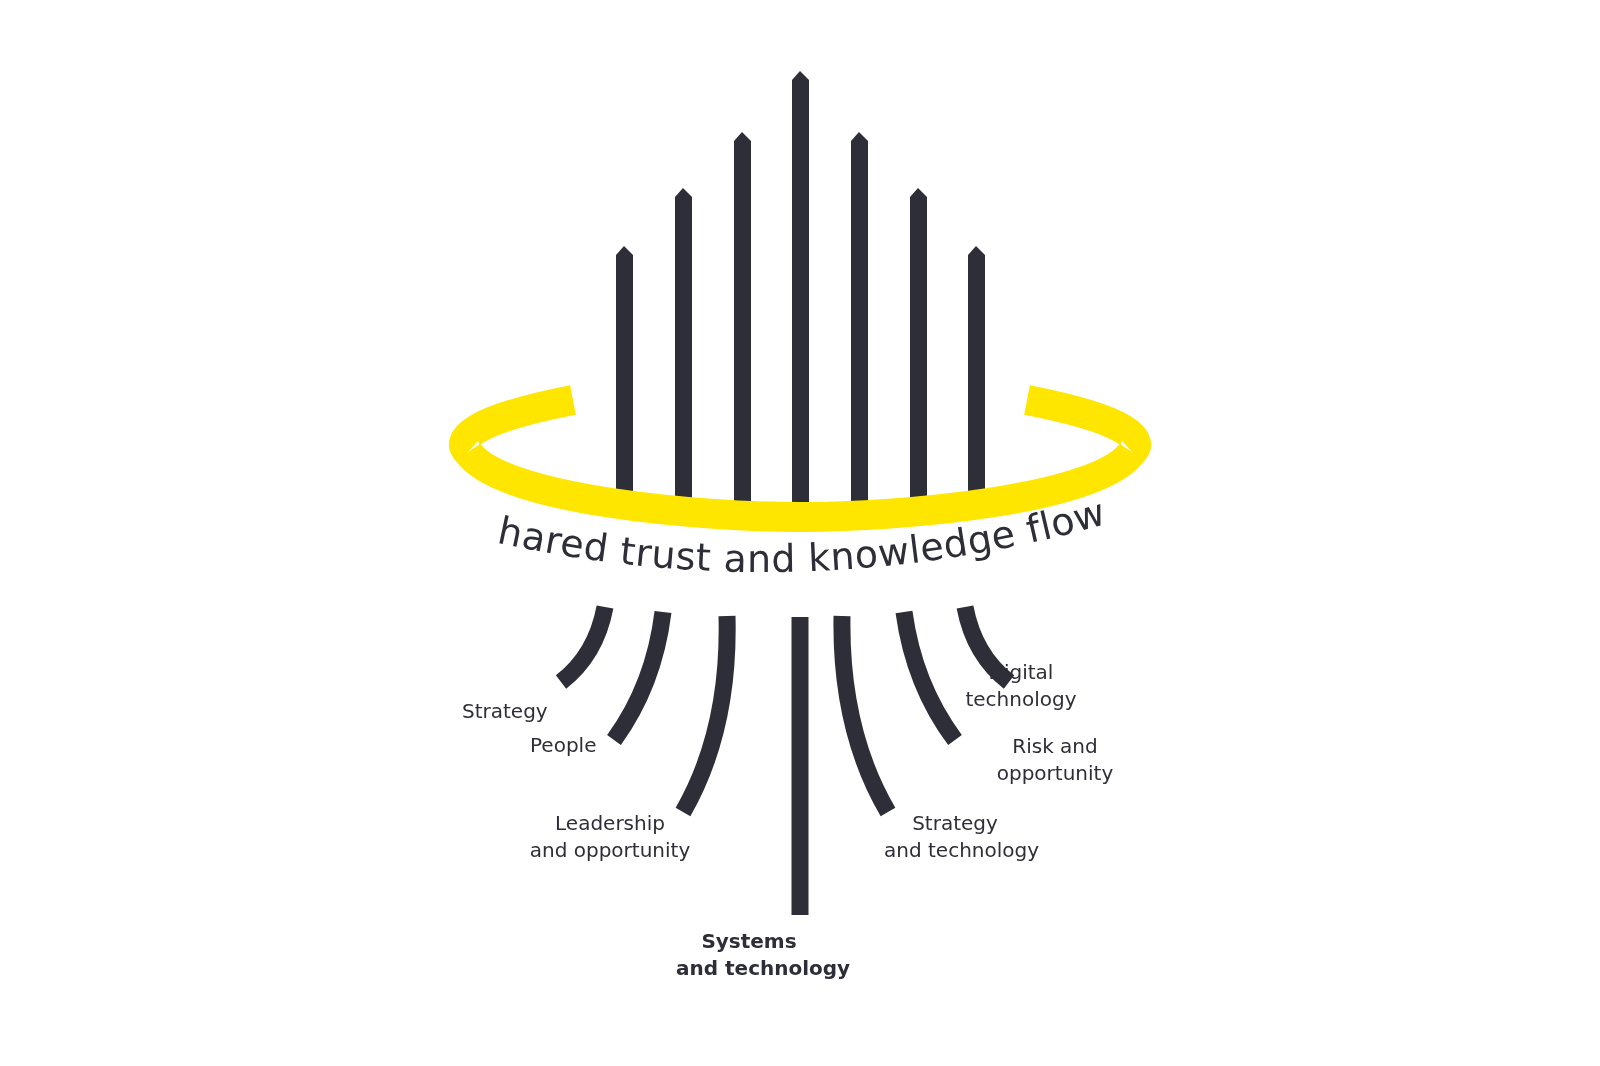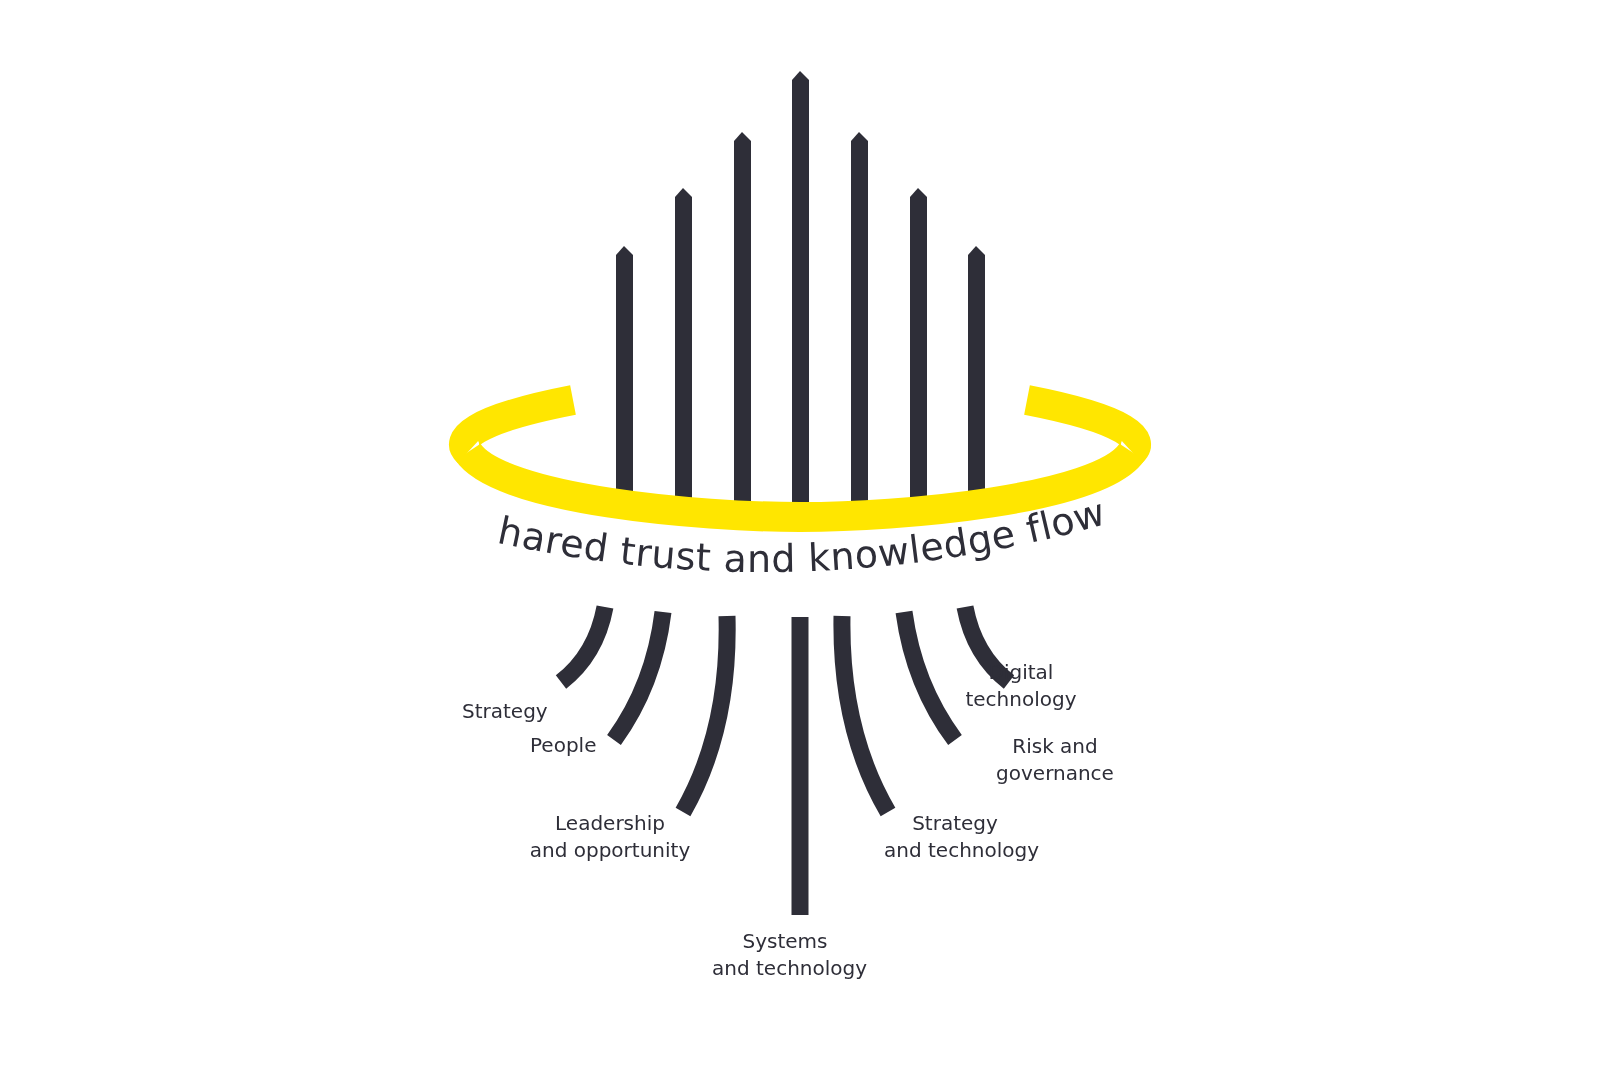--- a/index.html
+++ b/index.html
@@ -49,28 +49,28 @@
 <div class="label" style="left:462px; top:674px;margin-top:24px;">
   <span>Strategy</span>
 </div>
 <div class="label" style="left:530px; top:732px;text-align:right;">
   <span>People</span>
 </div>
 <div class="label" style="left:527px; top:810px; width:166px;">
   <span>Leadership</span>
   <span>and opportunity</span>
 </div>
-<div class="label" style="left:712px; top:928px; width:146px;">
+<div class="label" style="left:676px; top:928px; width:146px;font-weight:bold;">
   <span>Systems</span>
   <span>and technology</span>
 </div>
 <div class="label" style="left:884px; top:810px; width:142px;">
   <span>Strategy</span>
   <span>and technology</span>
 </div>
 <div class="label" style="left:952px; top:733px; width:126px;margin-left:40px;">
   <span>Risk and</span>
-  <span>governance</span>
+  <span>opportunity</span>
 </div>
 <div class="label" style="left:962px; top:659px; width:118px;">
   <span>Digital</span>
   <span>technology</span>
 </div>
 
 </body></html>

